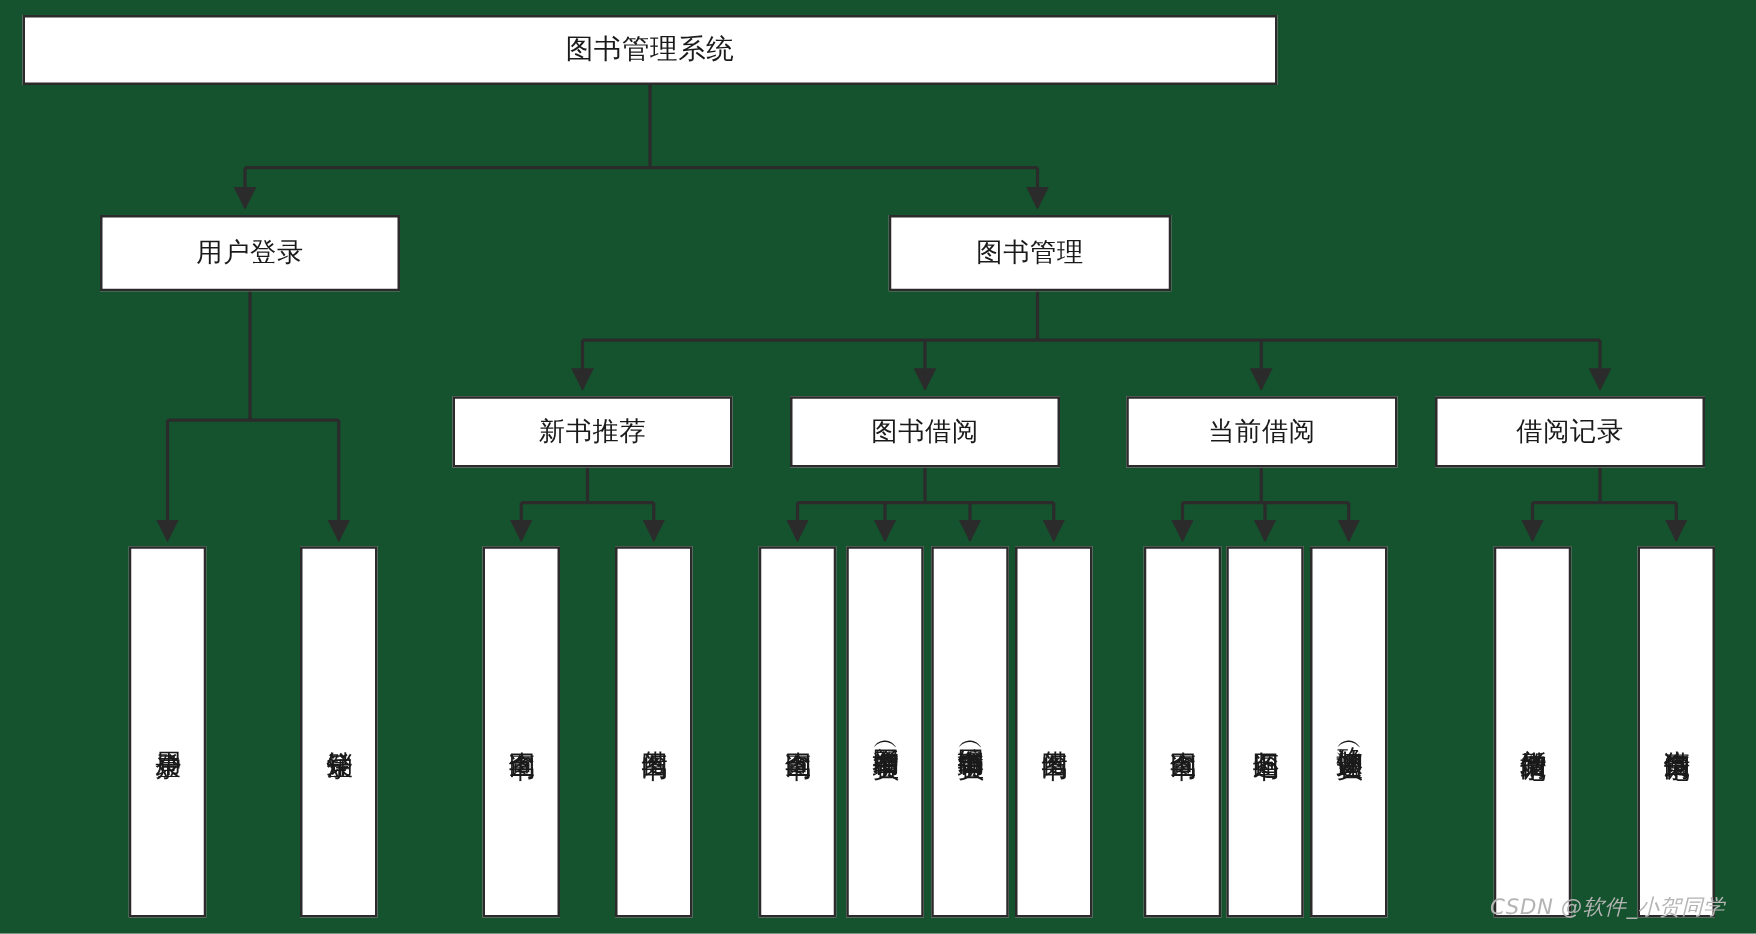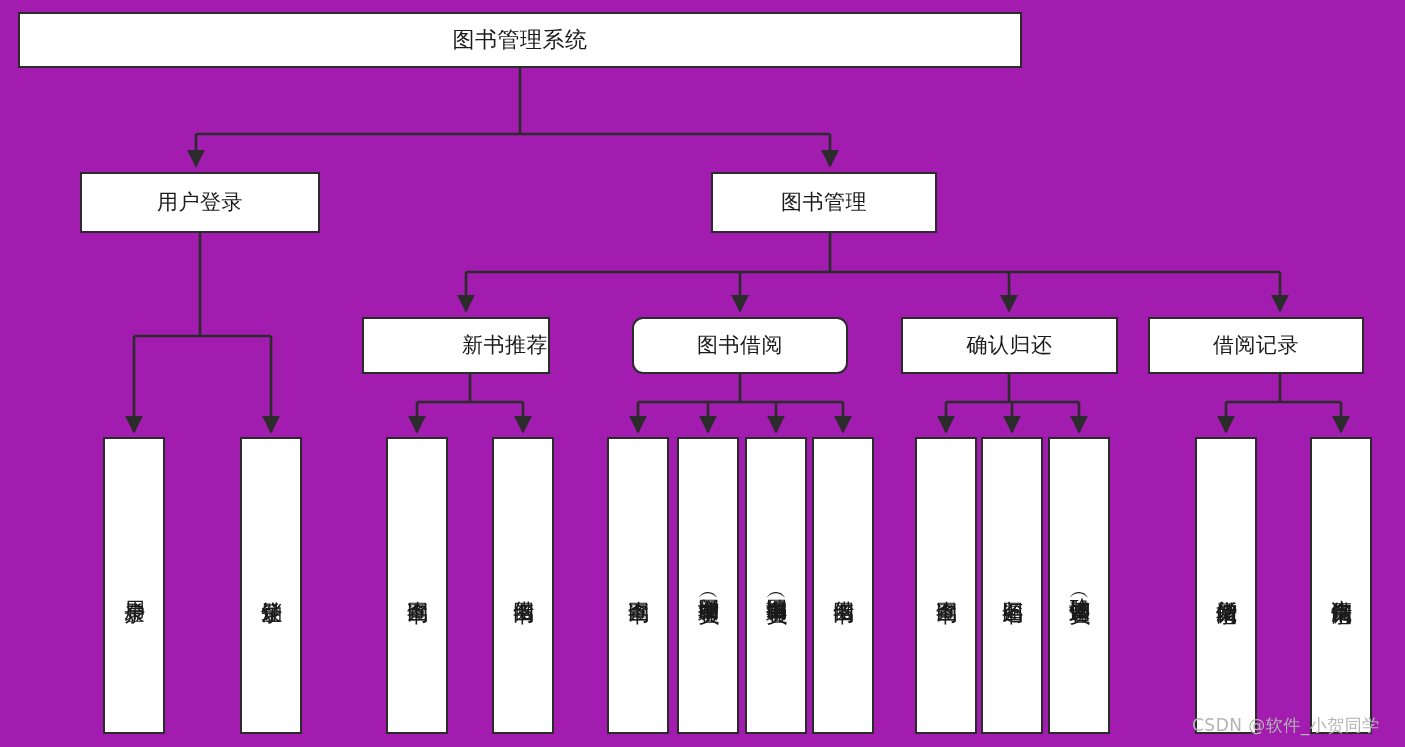--- a/index.html
+++ b/index.html
@@ -7,21 +7,21 @@
     padding: 0;
     background: #ffffff;
   }
   body {
     font-family: "DejaVu Sans", "Liberation Sans", sans-serif;
   }
   #canvas {
     position: relative;
     width: 1405px;
     height: 747px;
-    background: #a21caf;
+    background: #14532d;
     overflow: hidden;
   }
   #edges {
     position: absolute;
     left: 0;
     top: 0;
     width: 1405px;
     height: 747px;
   }
   .node {
@@ -126,28 +126,28 @@
     <span class="label">图书管理系统</span>
   </div>
 
   <div class="node horiz" style="left:80px; top:172px; width:240px; height:61px;">
     <span class="label">用户登录</span>
   </div>
   <div class="node horiz" style="left:711px; top:172px; width:226px; height:61px;">
     <span class="label">图书管理</span>
   </div>
 
-  <div class="node horiz" style="left:362px; top:317px; width:188px; height:57px;justify-content:flex-end;">
+  <div class="node horiz" style="left:362px; top:317px; width:224px; height:57px;">
     <span class="label">新书推荐</span>
   </div>
-  <div class="node horiz" style="left:632px; top:317px; width:216px; height:57px;border-radius:11px;">
+  <div class="node horiz" style="left:632px; top:317px; width:216px; height:57px;">
     <span class="label">图书借阅</span>
   </div>
   <div class="node horiz" style="left:901px; top:317px; width:217px; height:57px;">
-    <span class="label">确认归还</span>
+    <span class="label">当前借阅</span>
   </div>
   <div class="node horiz" style="left:1148px; top:317px; width:216px; height:57px;">
     <span class="label">借阅记录</span>
   </div>
 
   <div class="node vert" style="left:103px; top:437px; width:62px; height:297px;">
     <span class="label">用户登录</span>
   </div>
   <div class="node vert" style="left:240px; top:437px; width:62px; height:297px;">
     <span class="label">注销登录</span>
@@ -183,15 +183,15 @@
     <span class="label">确认归还（管理员）</span>
   </div>
 
   <div class="node vert" style="left:1195px; top:437px; width:62px; height:297px;">
     <span class="label">新增借阅记录</span>
   </div>
   <div class="node vert" style="left:1310px; top:437px; width:62px; height:297px;">
     <span class="label">查询借阅记录</span>
   </div>
 
-  <div class="watermark" style="left:1192px; top:714px;">CSDN @软件_小贺同学</div>
+  <div class="watermark" style="left:1192px; top:714px;font-style:italic;">CSDN @软件_小贺同学</div>
 
 </div>
 
 </body></html>

